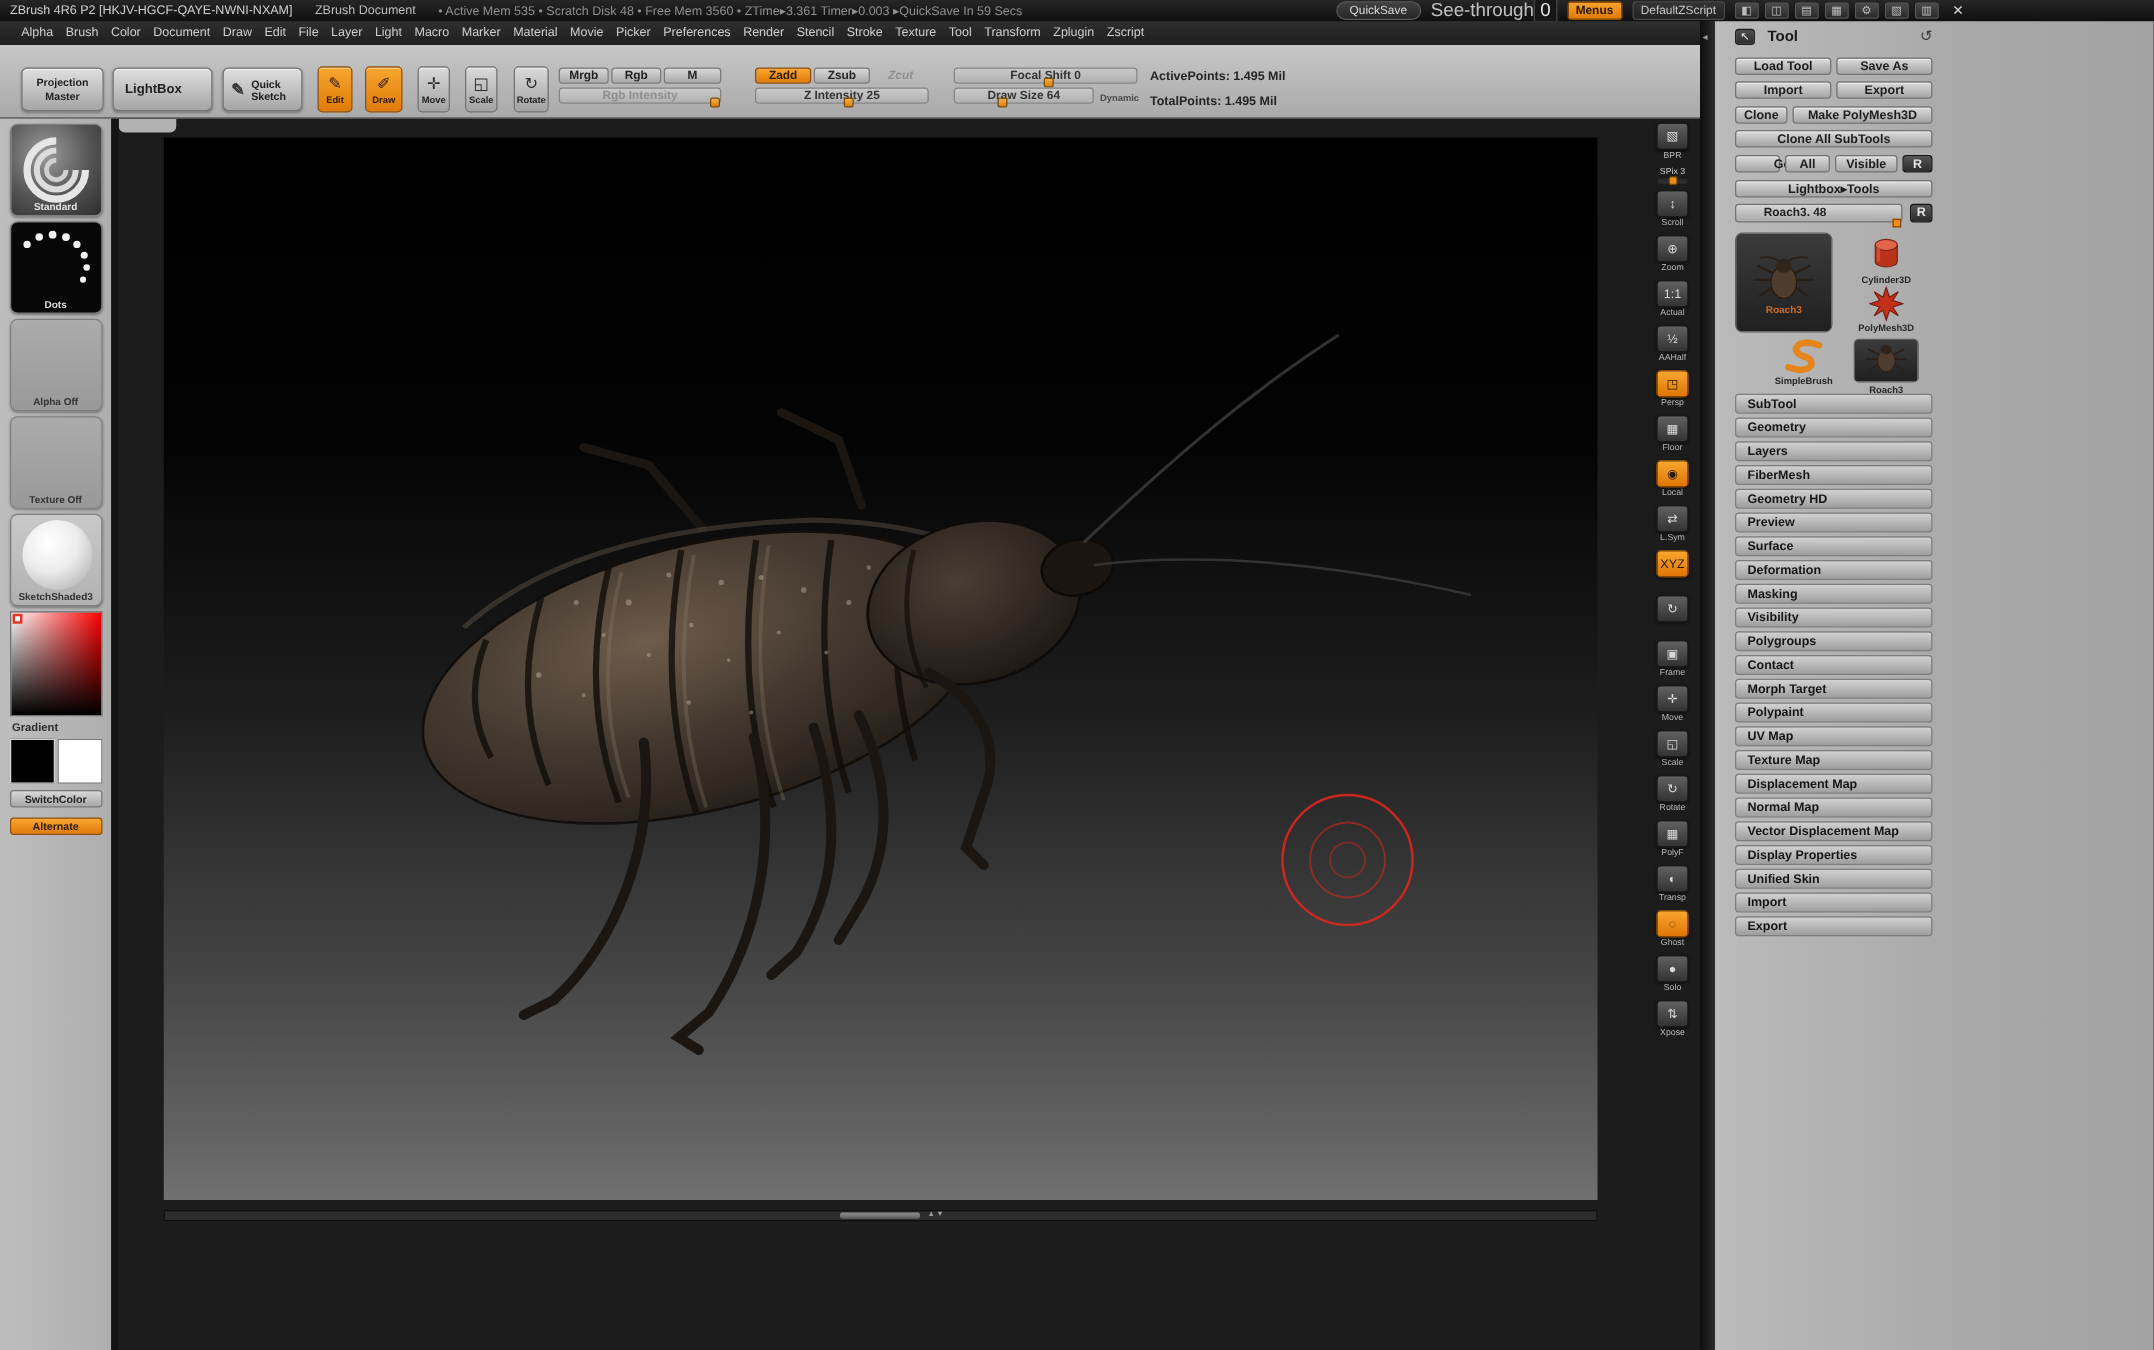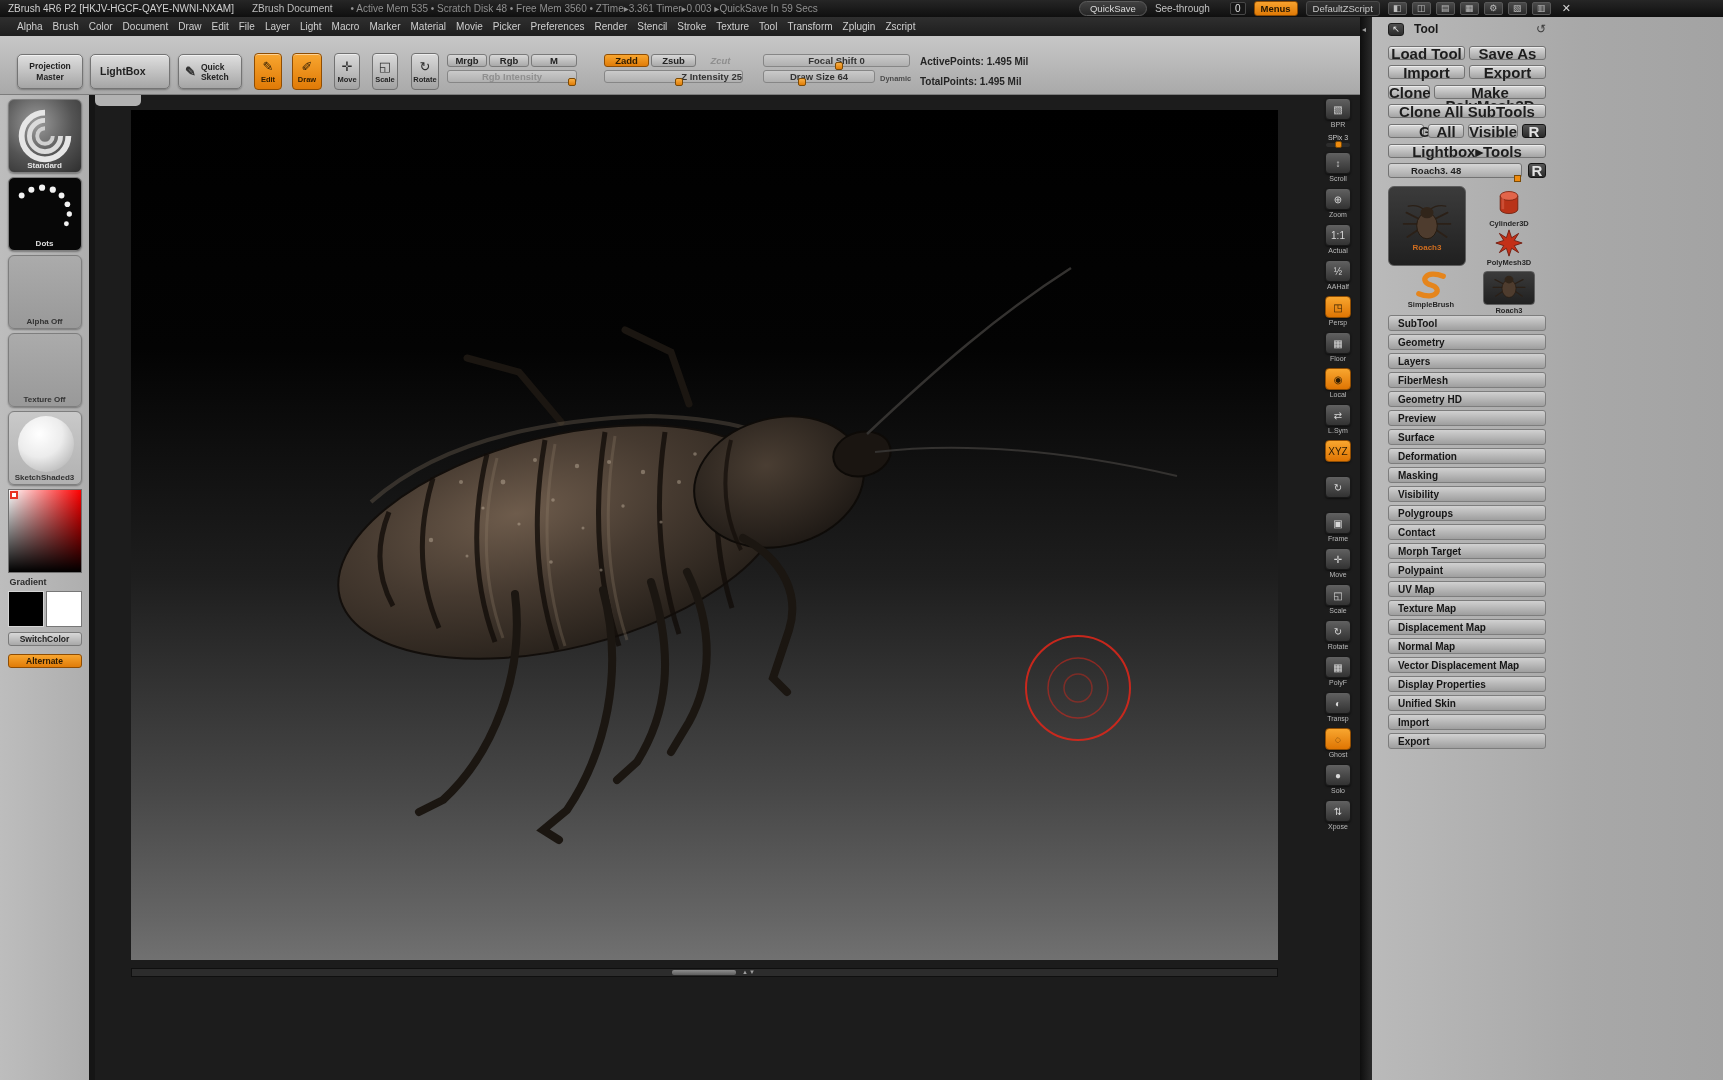--- a/index.html
+++ b/index.html
@@ -6,21 +6,21 @@
   html,body{width:1723px;height:1080px;overflow:hidden;background:#1d1d1d;font-family:"Liberation Sans",sans-serif;}
   #app{position:relative;width:1397px;height:1080px;}
 
   
   .titlebar{position:absolute;left:0;top:0;width:1723px;height:17px;background:linear-gradient(#262626,#0f0f0f);display:flex;align-items:center;gap:18px;padding-left:8px;font-size:10px;color:#c4c4c4;white-space:nowrap;}
   .app-title{color:#d0d0d0;}
   .doc-title{color:#bdbdbd;}
   .stats{color:#8f8f8f;}
   .tb-right{margin-left:auto;display:flex;align-items:center;gap:8px;padding-right:152px;}
   .tb-btn{background:linear-gradient(#414141,#262626);border:1px solid #5a5a5a;border-radius:8px;color:#dadada;font-size:9.5px;padding:1px 10px;}
-  .seethrough{color:#c0c0c0;font-size:10px;display:flex;gap:20px;align-items:center;}
+  .seethrough{color:#c0c0c0;font-size:15px;display:flex;gap:0;align-items:center;}
   .st-val{background:#161616;border:1px solid #474747;padding:0 4px;border-radius:2px;color:#e2e2e2;}
   .menus-btn{background:linear-gradient(#f7a22e,#e07a06);color:#241703;font-size:9.5px;font-weight:bold;padding:1px 6px;border-radius:3px;border:1px solid #8f4d03;}
   .zs-btn{color:#c8c8c8;font-size:9.5px;border:1px solid #4a4a4a;border-radius:3px;padding:1px 6px;background:linear-gradient(#343434,#212121);}
   .tb-icons{display:flex;gap:5px;}
   .tb-icon{width:19px;height:13px;background:linear-gradient(#4a4a4a,#2a2a2a);border:1px solid #585858;border-radius:2px;color:#bcbcbc;font-size:9px;line-height:11px;text-align:center;display:inline-block;}
   .tb-close{color:#d6d6d6;font-size:11px;margin-left:3px;}
 
   
   .menubar{position:absolute;left:0;top:17px;width:1372px;height:19px;background:linear-gradient(#2f2f2f,#1e1e1e);display:flex;align-items:center;padding-left:12px;}
   .menu-item{font-size:10px;color:#cfcfcf;padding:0 5px;}
@@ -92,21 +92,21 @@
 
   
   .vdr{position:absolute;left:1360px;top:17px;width:12px;height:1063px;background:linear-gradient(90deg,#0e0e0e,#2b2b2b);}
   .vdr-arrow{position:absolute;left:2px;top:8px;font-size:8px;color:#9c9c9c;}
   .tray{position:absolute;left:1372px;top:17px;width:351px;height:1063px;background:linear-gradient(90deg,#bababa,#a8a8a8 60%,#a3a3a3);}
   .palette{position:absolute;left:16px;top:0;width:162px;height:100%;}
   .phead{position:absolute;left:0;top:4px;width:158px;height:16px;display:flex;align-items:center;}
   .ph-icon{width:16px;height:13px;background:linear-gradient(#4e4e4e,#2c2c2c);border:1px solid #1c1c1c;border-radius:3px;color:#eaeaea;font-size:9px;line-height:11px;text-align:center;}
   .ph-title{margin-left:10px;font-size:12px;font-weight:bold;color:#191919;}
   .ph-refresh{position:absolute;right:0;top:1px;font-size:12px;color:#3c3c3c;}
-  .pbtn{position:absolute;height:14px;line-height:13px;font-size:15px;font-weight:bold;color:#1d1d1d;text-align:center;background:linear-gradient(#dbdbdb,#a4a4a4);border:1px solid #737373;border-radius:3px;box-shadow:inset 0 1px 0 rgba(255,255,255,.5);}
+  .pbtn{position:absolute;height:14px;line-height:13px;font-size:10px;font-weight:bold;color:#1d1d1d;text-align:center;background:linear-gradient(#dbdbdb,#a4a4a4);border:1px solid #737373;border-radius:3px;box-shadow:inset 0 1px 0 rgba(255,255,255,.5);}
   .pbtn.dark{background:linear-gradient(#565656,#2a2a2a);color:#e3e3e3;border-color:#141414;box-shadow:none;}
   .ct-name{position:absolute;height:15px;line-height:14px;font-size:9.5px;font-weight:bold;color:#1f1f1f;padding-left:22px;background:linear-gradient(#d5d5d5,#a9a9a9);border:1px solid #737373;border-radius:3px;}
   .ct-handle{position:absolute;width:7px;height:7px;background:#ef8b0f;border:1px solid #7c4a05;}
   .thumb-big{position:absolute;left:0;top:169px;width:78px;height:80px;background:linear-gradient(#3b3b3b,#202020);border:1px solid #5d5d5d;border-radius:6px;display:flex;flex-direction:column;align-items:center;justify-content:center;}
   .tb-label{font-size:8px;font-weight:bold;color:#cf6d1f;}
   .thumb-sm{position:absolute;display:flex;flex-direction:column;align-items:center;}
   .ts-label{font-size:7.5px;font-weight:bold;color:#262626;margin-top:1px;}
   .r2box{background:linear-gradient(#3b3b3b,#202020);border:1px solid #5d5d5d;border-radius:4px;padding:0 5px;}
   .sections{position:absolute;left:0;top:298px;width:158px;}
   .section{height:16px;line-height:15px;margin-bottom:3px;background:linear-gradient(#d1d1d1,#9e9e9e);border:1px solid #7d7d7d;border-radius:3px;font-size:10px;font-weight:bold;color:#151515;padding-left:9px;}
@@ -202,21 +202,21 @@
     <div class="sbtn" style="left:489px;top:18px;width:40px;">Rgb</div>
     <div class="sbtn" style="left:531px;top:18px;width:46px;">M</div>
     <div class="slider disabled" style="left:447px;top:34px;width:130px;">
       <span>Rgb Intensity</span>
       <span class="shandle" style="left:120px;"></span>
     </div>
 
     <div class="sbtn orange" style="left:604px;top:18px;width:45px;">Zadd</div>
     <div class="sbtn" style="left:651px;top:18px;width:45px;">Zsub</div>
     <div class="sbtn flat" style="left:698px;top:18px;width:45px;font-style:italic;">Zcut</div>
-    <div class="slider" style="left:604px;top:34px;width:139px;text-align:right;">
+    <div class="slider" style="left:604px;top:34px;width:139px;">
       <span>Z Intensity 25</span>
       <span class="shandle" style="left:70px;"></span>
     </div>
 
     <div class="slider" style="left:763px;top:18px;width:147px;">
       <span>Focal Shift 0</span>
       <span class="shandle" style="left:71px;"></span>
     </div>
     <div class="slider" style="left:763px;top:34px;width:112px;">
       <span>Draw Size 64</span>
@@ -574,21 +574,21 @@
         <div class="ts-label">Cylinder3D</div>
       </div>
 
       <div class="thumb-sm" style="left:88px;top:212px;width:66px;">
         <svg viewBox="0 0 32 32" width="28" height="28">
           <polygon points="16,1 19,10 27,5 22,13 31,16 22,19 27,27 19,22 16,31 13,22 5,27 10,19 1,16 10,13 5,5 13,10" fill="#c33018" stroke="#6f190b"></polygon>
         </svg>
         <div class="ts-label">PolyMesh3D</div>
       </div>
 
-      <div class="thumb-sm" style="left:4px;top:254px;width:78px;">
+      <div class="thumb-sm" style="left:16px;top:254px;width:78px;">
         <svg viewBox="0 0 44 32" width="40" height="28">
           <path d="M36,6 C16,-2 8,12 22,16 C36,20 28,34 8,26" fill="none" stroke="#e5851c" stroke-width="6" stroke-linecap="round"></path>
         </svg>
         <div class="ts-label">SimpleBrush</div>
       </div>
 
       <div class="thumb-sm" style="left:88px;top:254px;width:66px;">
         <span class="r2box">
           <svg viewBox="0 0 60 44" width="40" height="28">
             <g stroke="#2b2017" stroke-width="2" fill="none" stroke-linecap="round">

